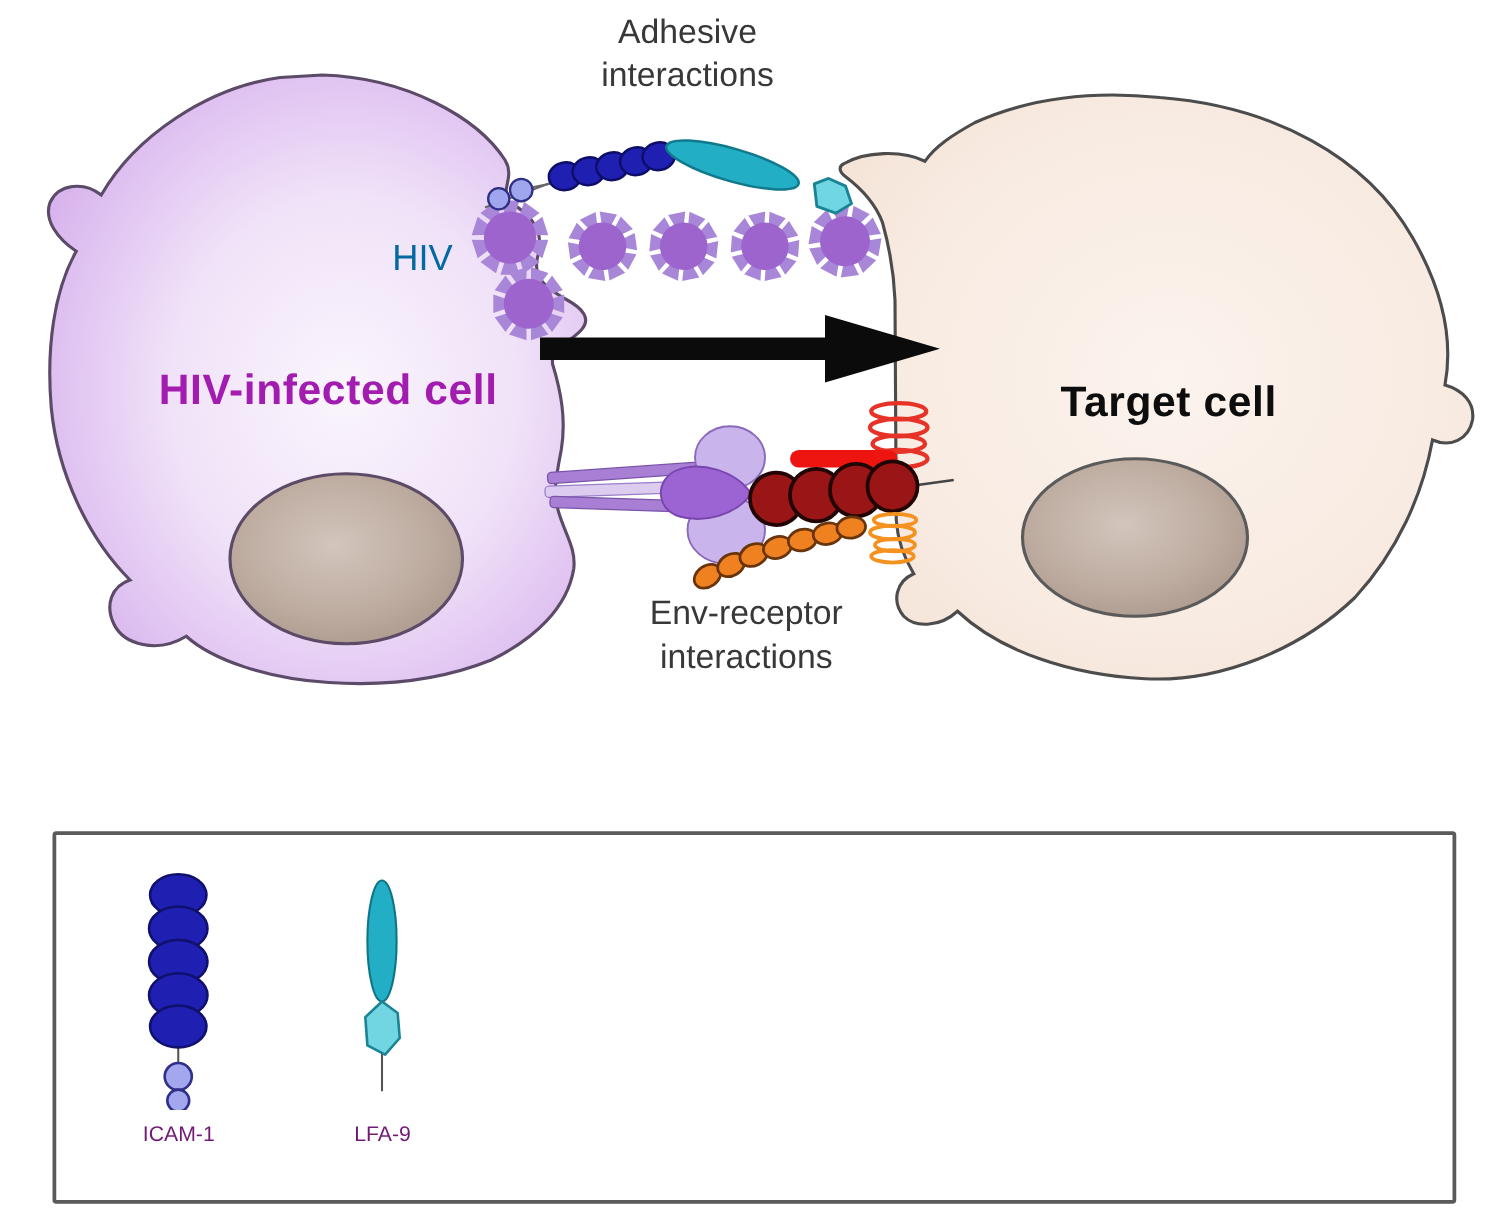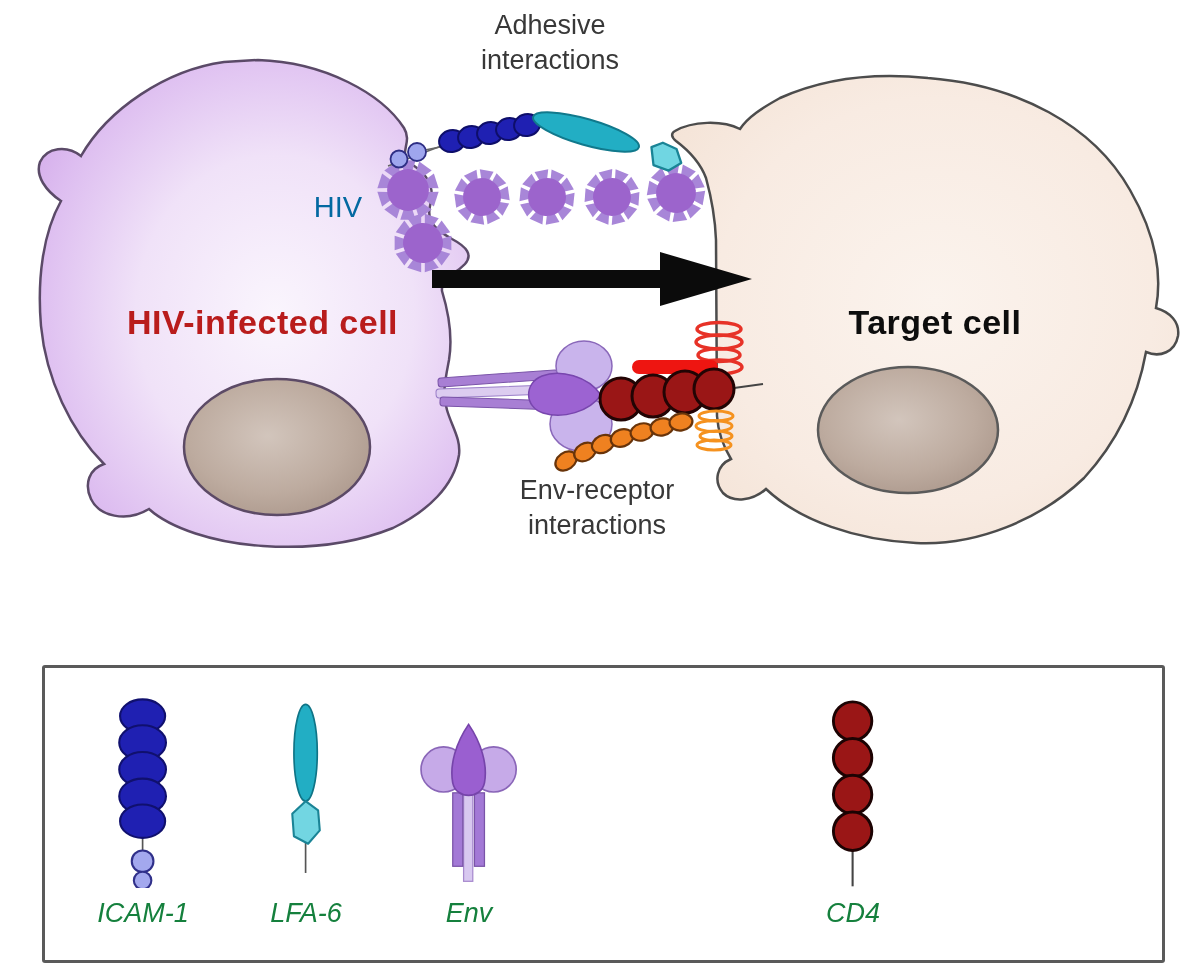--- a/index.html
+++ b/index.html
@@ -4,30 +4,30 @@
 <style>
   html,body{margin:0;padding:0;background:#ffffff;}
   .canvas{
     position:relative;width:1200px;height:977px;background:#ffffff;
     font-family:"Liberation Sans",sans-serif;overflow:hidden;
   }
   .diagram-svg{position:absolute;left:0;top:0;}
   .lbl{position:absolute;text-align:center;color:#383838;}
   .lbl-adhesive{left:430px;top:8px;width:240px;font-size:27px;line-height:1.3;}
   .lbl-hiv{left:298px;top:191px;width:80px;font-size:29px;color:#0369a1;}
-  .lbl-infected{left:70px;top:303px;width:385px;font-size:34px;font-weight:700;color:#b91c1c;letter-spacing:.5px;}
+  .lbl-infected{left:70px;top:293px;width:385px;font-size:34px;font-weight:700;color:#a21caf;letter-spacing:.5px;}
   .lbl-target{left:790px;top:303px;width:290px;font-size:34px;font-weight:700;color:#0d0d0d;letter-spacing:.5px;}
   .lbl-env{left:452px;top:473px;width:290px;font-size:27px;line-height:1.3;}
   .legend-box{
     position:absolute;left:42px;top:665px;width:1123px;height:298px;
     border:3px solid #5a5a5a;border-radius:3px;background:#ffffff;box-sizing:border-box;
   }
   .legend-item{position:absolute;top:28px;width:150px;text-align:center;}
   .legend-item svg{display:block;margin:0 auto;height:192px;}
-  .legend-label{margin-top:10px;font-size:27px;color:#15803d;font-style:italic;}
+  .legend-label{margin-top:10px;font-size:17px;color:#701a75;}
   .li-icam{left:23px;}  .li-lfa{left:186px;} .li-env{left:349px;}
   .li-cxcr4{left:567px;} .li-cd4{left:733px;} .li-ccr5{left:895px;}
 </style>
 </head>
 <body>
 
 <div class="canvas">
 
   <svg class="diagram-svg" width="1200" height="977" viewBox="0 0 1200 977">
     <defs>
@@ -197,44 +197,21 @@
       </svg>
       <div class="legend-label">ICAM-1</div>
     </div>
 
     <div class="legend-item li-lfa">
       <svg viewBox="0 0 150 230">
         <line x1="75" y1="176" x2="75" y2="212" stroke="#555" stroke-width="2"></line>
         <ellipse cx="75" cy="68" rx="14" ry="58" fill="#22aec4" stroke="#0f7486" stroke-width="2"></ellipse>
         <path d="M 75,126 L 90,137 L 92,161 L 78,177 L 61,168 L 59,141 Z" fill="#72d6e2" stroke="#1a8496" stroke-width="2.5" stroke-linejoin="round"></path>
       </svg>
-      <div class="legend-label">LFA-6</div>
+      <div class="legend-label">LFA-9</div>
     </div>
 
-    <div class="legend-item li-env">
-      <svg viewBox="0 0 150 230">
-        <circle cx="45" cy="88" r="27" fill="#c6aae8" stroke="#8a66b8" stroke-width="2"></circle>
-        <circle cx="105" cy="88" r="27" fill="#c6aae8" stroke="#8a66b8" stroke-width="2"></circle>
-        <rect x="69" y="118" width="11" height="104" fill="#d8c8f0" stroke="#a78ace" stroke-width="1.5"></rect>
-        <rect x="56" y="116" width="12" height="88" fill="#a379d6" stroke="#7a54a8" stroke-width="1.5"></rect>
-        <rect x="82" y="116" width="12" height="88" fill="#a379d6" stroke="#7a54a8" stroke-width="1.5"></rect>
-        <path d="M 75,34 C 90,56 98,82 94,104 C 90,124 60,124 56,104 C 52,82 60,56 75,34 Z" fill="#9a5fd0" stroke="#7644aa" stroke-width="2"></path>
-      </svg>
-      <div class="legend-label">Env</div>
-    </div>
-
-
-    <div class="legend-item li-cd4">
-      <svg viewBox="0 0 150 230">
-        <line x1="75" y1="184" x2="75" y2="228" stroke="#444" stroke-width="2.5"></line>
-        <g fill="#9a1616" stroke="#1c0303" stroke-width="3.5">
-          <circle cx="75" cy="30" r="23"></circle>
-          <circle cx="75" cy="74" r="23"></circle>
-          <circle cx="75" cy="118" r="23"></circle>
-          <circle cx="75" cy="162" r="23"></circle>
-        </g>
-      </svg>
-      <div class="legend-label">CD4</div>
-    </div>
+
+
 
 
   </div>
 </div>
 
 </body></html>

